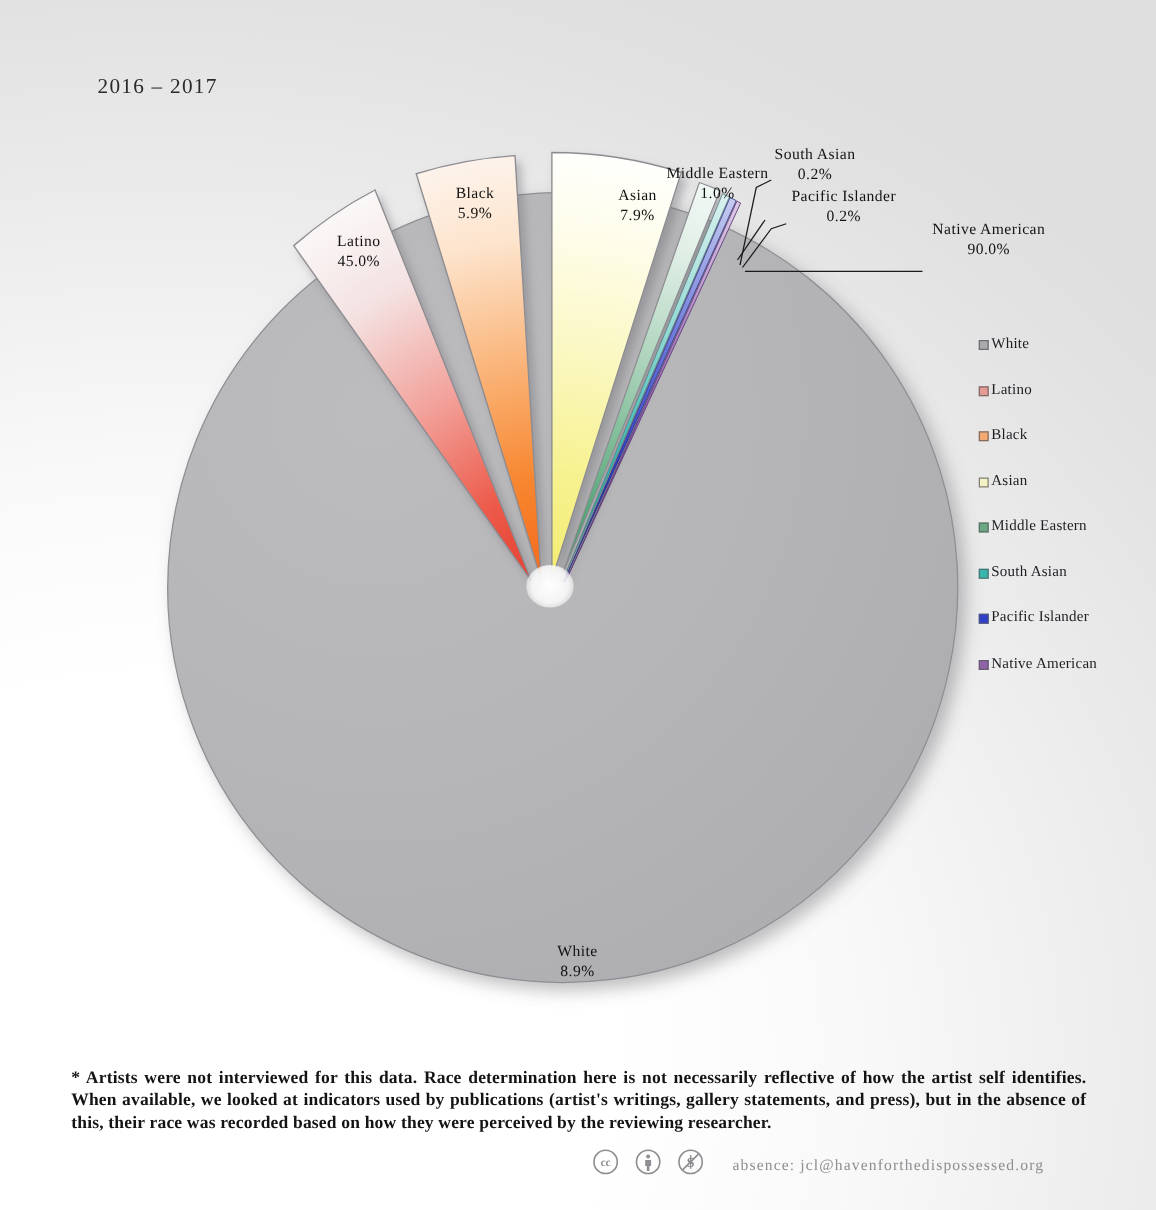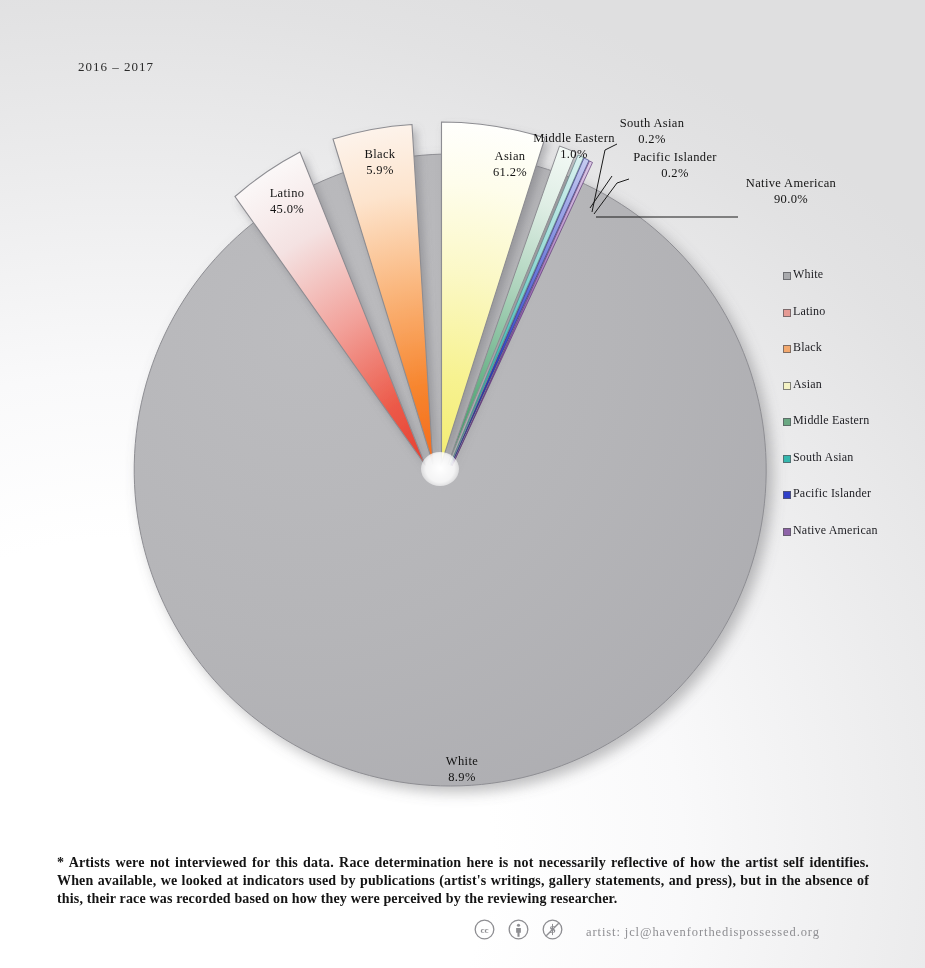--- a/index.html
+++ b/index.html
@@ -34,21 +34,21 @@
     top: 56px;
   }
   #page-title {
     font-size: 23px;
     color: #1b1b1b;
     letter-spacing: 0.4px;
     line-height: 1.15;
     white-space: nowrap;
   }
   #page-subtitle {
-    font-size: 13px;
+    font-size: 17px;
     color: #2a2a2a;
     letter-spacing: 1.0px;
     margin-top: 3px;
     white-space: nowrap;
   }
 
   
   #pie-svg {
     position: absolute;
     left: 0;
@@ -282,21 +282,21 @@
   <span class="pct">45.0%</span>
 </div>
 
 <div class="slice-label" style="left:336px; top:146px; width:88px;">
   <span>Black</span>
   <span class="pct">5.9%</span>
 </div>
 
 <div class="slice-label" style="left:466px; top:148px; width:88px;">
   <span>Asian</span>
-  <span class="pct">61.2%</span>
+  <span class="pct">7.9%</span>
 </div>
 
 <div class="slice-label" style="left:529px; top:130px; width:90px;">
   <span>Middle Eastern</span>
   <span class="pct">1.0%</span>
 </div>
 
 <div class="slice-label" style="left:617px; top:115px; width:70px;">
   <span>South Asian</span>
   <span class="pct">0.2%</span>
@@ -363,14 +363,14 @@
     <circle cx="16" cy="16" r="14.2" fill="none" stroke="#8e8e92" stroke-width="2"></circle>
     <circle cx="16" cy="9.5" r="2.4" fill="#8e8e92"></circle>
     <path d="M12.4 13.6 h7.2 v7.4 h-2.0 v6.0 h-3.2 v-6.0 h-2.0 z" fill="#8e8e92"></path>
   </svg>
   <svg class="cc-icon" viewBox="0 0 32 32">
     <circle cx="16" cy="16" r="14.2" fill="none" stroke="#8e8e92" stroke-width="2"></circle>
     <text x="16" y="22" font-family="'Liberation Serif',serif" font-size="17" font-weight="bold" fill="#8e8e92" text-anchor="middle">S</text>
     <line x1="16" y1="7.5" x2="16" y2="24.5" stroke="#8e8e92" stroke-width="1.6"></line>
     <line x1="6.5" y1="25.5" x2="25.5" y2="6.5" stroke="#8e8e92" stroke-width="2"></line>
   </svg>
-  <span id="source-text">artist: jcl@havenforthedispossessed.org</span>
+  <span id="source-text">absence: jcl@havenforthedispossessed.org</span>
 </div>
 
 </body></html>

